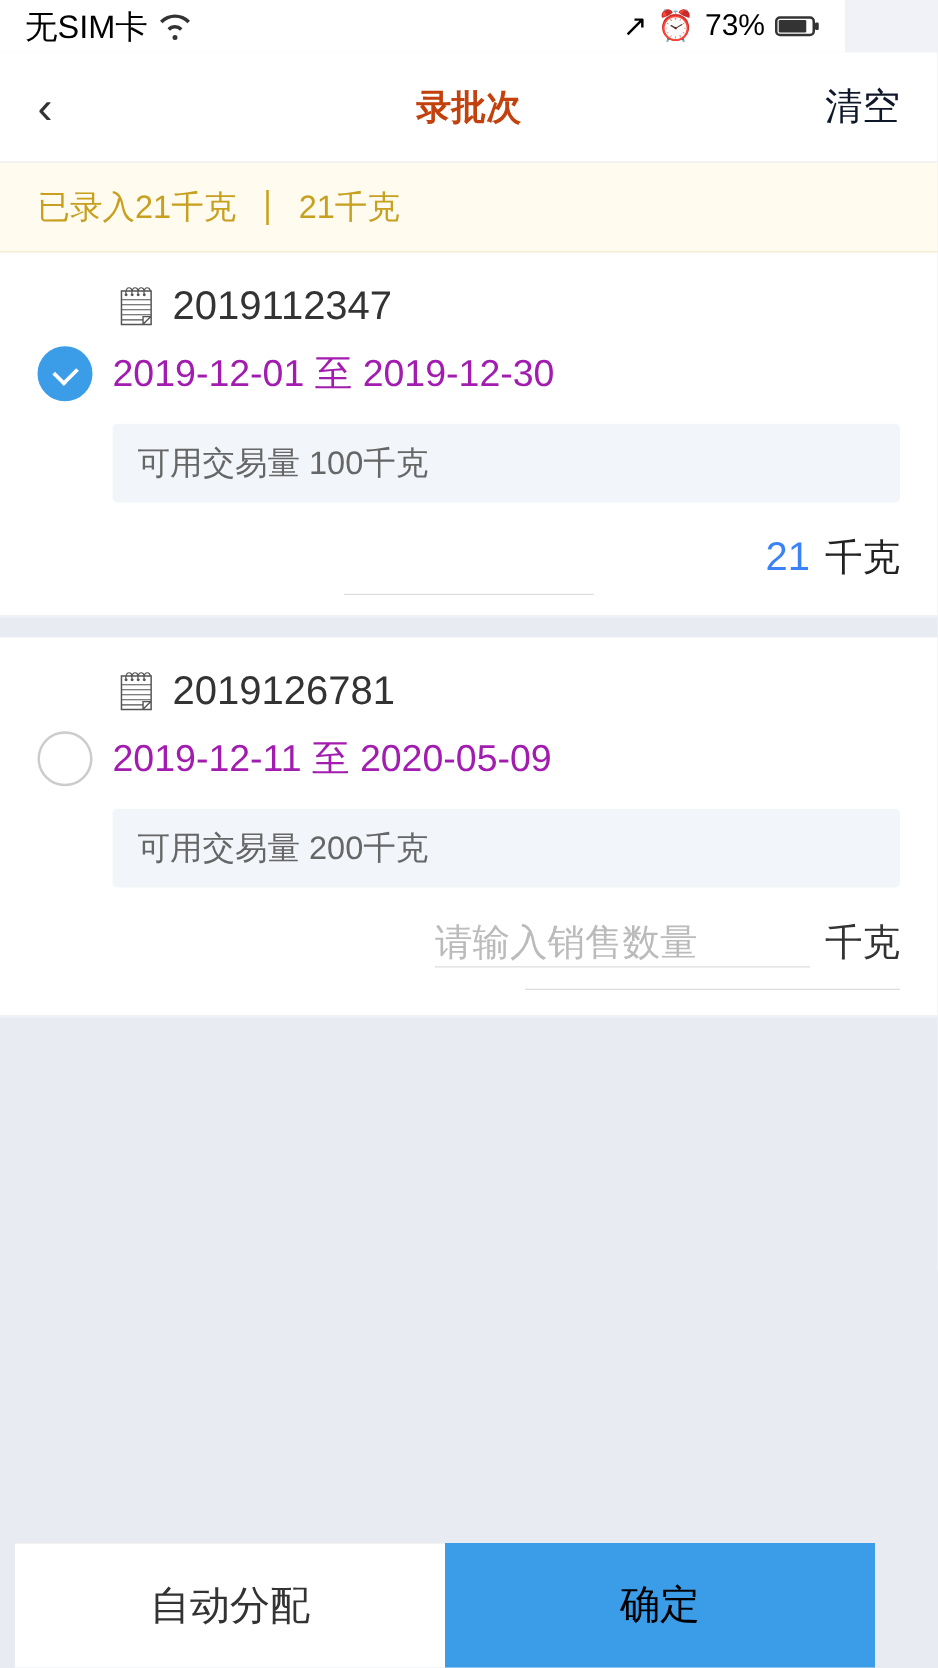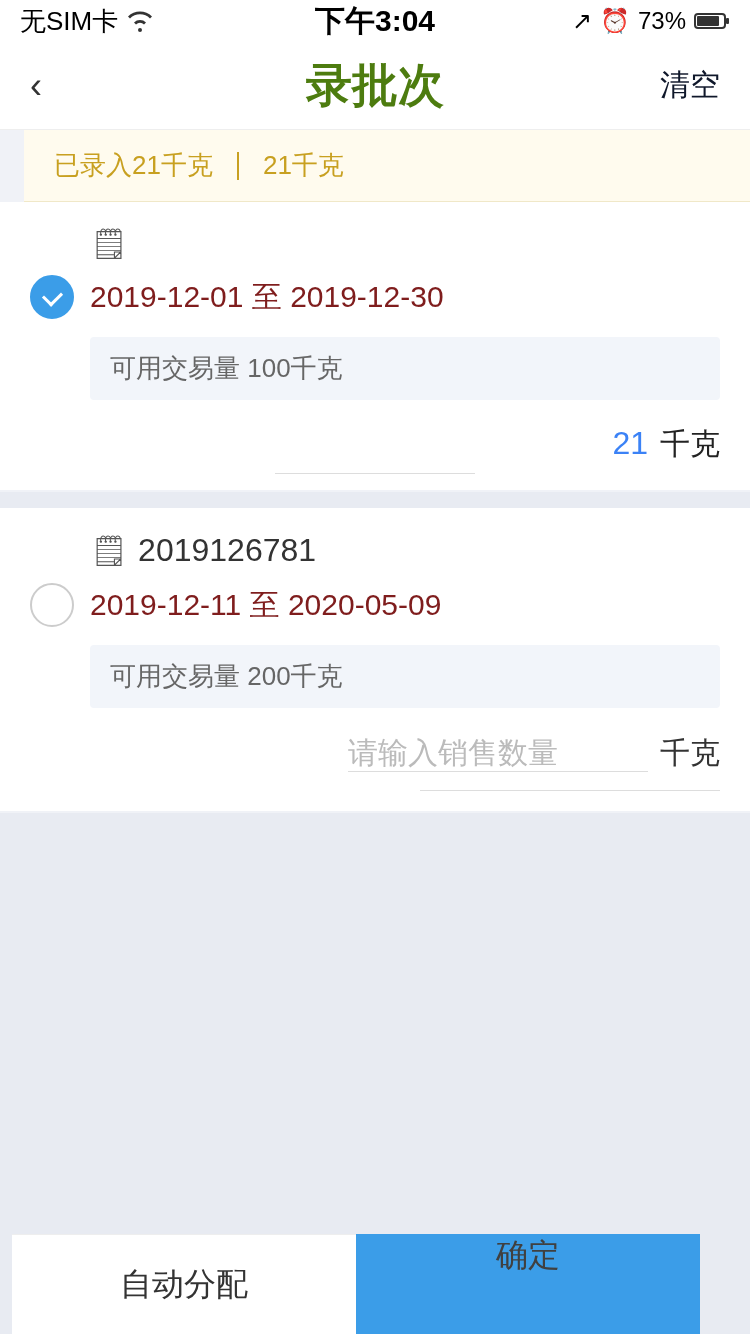--- a/index.html
+++ b/index.html
@@ -7,21 +7,21 @@
     body {
       font-family: -apple-system, "PingFang SC", "Helvetica Neue", Arial, sans-serif;
       background: #f0f2f7;
       width: 750px;
       min-height: 1334px;
       overflow-x: hidden;
     }
 
     
     .status-bar {
-      width: 750px;
+      width: 676px;
       height: 42px;
       background: #fff;
       display: flex;
       align-items: center;
       justify-content: space-between;
       padding: 0 20px;
       font-size: 26px;
     }
     .status-bar-left {
       display: flex;
@@ -57,39 +57,38 @@
     .nav-back {
       font-size: 36px;
       color: #333;
       cursor: pointer;
       width: 60px;
     }
     .nav-title {
       position: absolute;
       left: 50%;
       transform: translateX(-50%);
-      font-size: 46px;
+      font-size: 28px;
       font-weight: 600;
-      color: #4d7c0f;
+      color: #c2410c;
     }
     .nav-action {
       font-size: 30px;
       color: #0f172a;
       cursor: pointer;
     }
 
     
     .summary-banner {
       background: #fffbee;
       padding: 18px 30px;
       display: flex;
       align-items: center;
       gap: 24px;
       border-bottom: 1px solid #f0e8c8;
-      margin-left: 24px;
     }
     .summary-label {
       font-size: 26px;
       color: #c8a020;
     }
     .summary-divider {
       width: 2px;
       height: 28px;
       background: #c8a020;
     }
@@ -148,21 +147,21 @@
       content: '';
       width: 14px;
       height: 10px;
       border-left: 3px solid #fff;
       border-bottom: 3px solid #fff;
       transform: rotate(-45deg) translate(1px, -1px);
       display: block;
     }
     .batch-date-text {
       font-size: 30px;
-      color: #7f1d1d;
+      color: #a21caf;
     }
     .batch-availability {
       background: #f2f5fa;
       margin: 0 0 0 0;
       padding: 14px 20px;
       font-size: 26px;
       color: #666;
       border-radius: 4px;
       margin-left: 60px;
       margin-right: 0;
@@ -253,43 +252,43 @@
       justify-content: center;
       font-size: 32px;
       color: #333;
       border-top: 1px solid #eee;
       cursor: pointer;
     }
     .footer-confirm {
       flex: 1;
       background: #3b9de8;
       display: flex;
+      align-items: center;
       justify-content: center;
       font-size: 32px;
-      color: #404040;
+      color: #000000;
       cursor: pointer;
     }
 
     .page-content {
       display: flex;
       flex-direction: column;
       min-height: calc(1334px - 42px);
     }
   </style>
 </head>
 <body>
 
 <div class="status-bar">
   <div class="status-bar-left">
     <span>无SIM卡</span>
     <svg width="28" height="22" viewBox="0 0 28 22">
       <path d="M14 18a2 2 0 1 1 0 4 2 2 0 0 1 0-4zm-6-5.5a8.5 8.5 0 0 1 12 0l-2 2a5.7 5.7 0 0 0-8 0l-2-2zM2 6.5A17 17 0 0 1 26 6.5l-2 2A14 14 0 0 0 4 8.5l-2-2z" fill="#333"></path>
     </svg>
   </div>
-  <div class="status-bar-center">下午3:04</div>
   <div class="status-bar-right">
     <span>↗</span>
     <span>⏰</span>
     <span>73%</span>
     <svg width="36" height="18" viewBox="0 0 36 18">
       <rect x="1" y="2" width="30" height="14" rx="3" fill="none" stroke="#333" stroke-width="2"></rect>
       <rect x="3" y="4" width="22" height="10" rx="1" fill="#333"></rect>
       <rect x="32" y="6" width="3" height="6" rx="1" fill="#333"></rect>
     </svg>
   </div>
@@ -306,20 +305,21 @@
   <div class="summary-banner">
     <span class="summary-label">已录入21千克</span>
     <div class="summary-divider"></div>
     <span class="summary-value">21千克</span>
   </div>
 
   <div class="batch-card">
     <div class="batch-card-inner">
       <div class="batch-id-row">
         <span class="batch-id-icon">🗒</span>
+        <span class="batch-id-text">2019112347</span>
       </div>
       <div class="batch-date-row">
         <div class="radio-btn checked"></div>
         <span class="batch-date-text">2019-12-01 至 2019-12-30</span>
       </div>
       <div class="batch-availability">可用交易量 100千克</div>
     </div>
     <div class="quantity-row">
       <span class="quantity-value">21</span>
       <span class="quantity-unit">千克</span>

